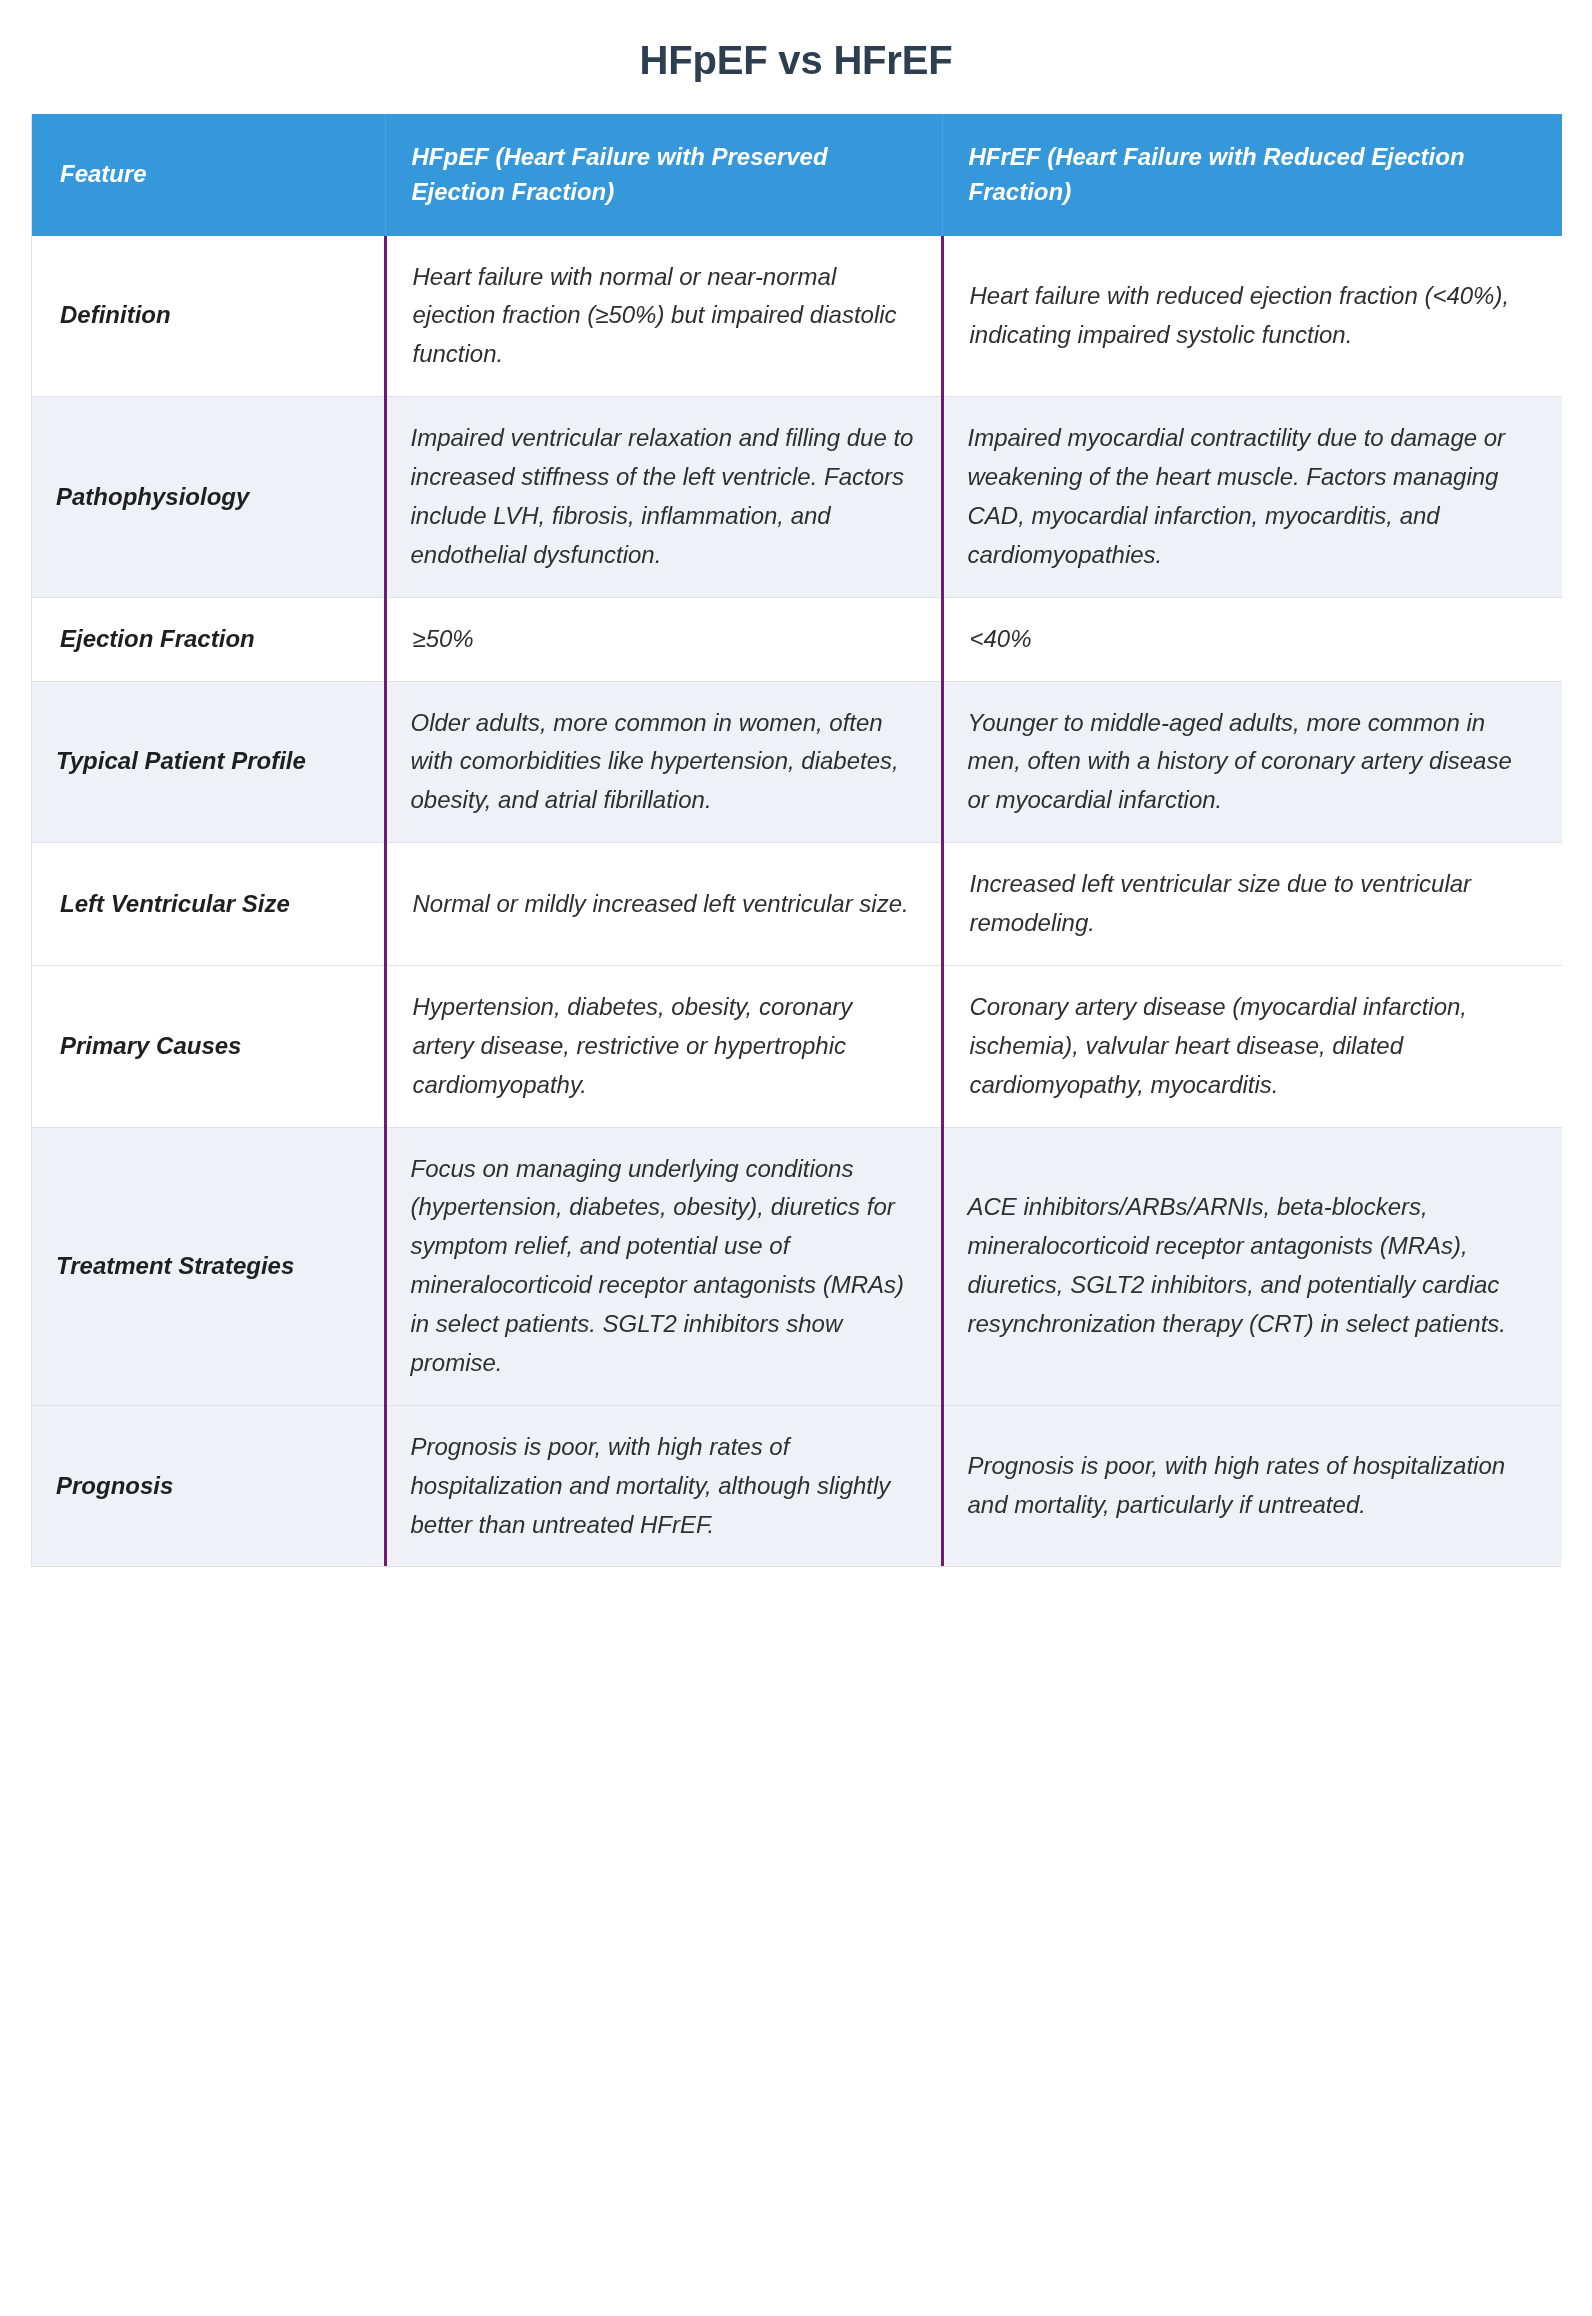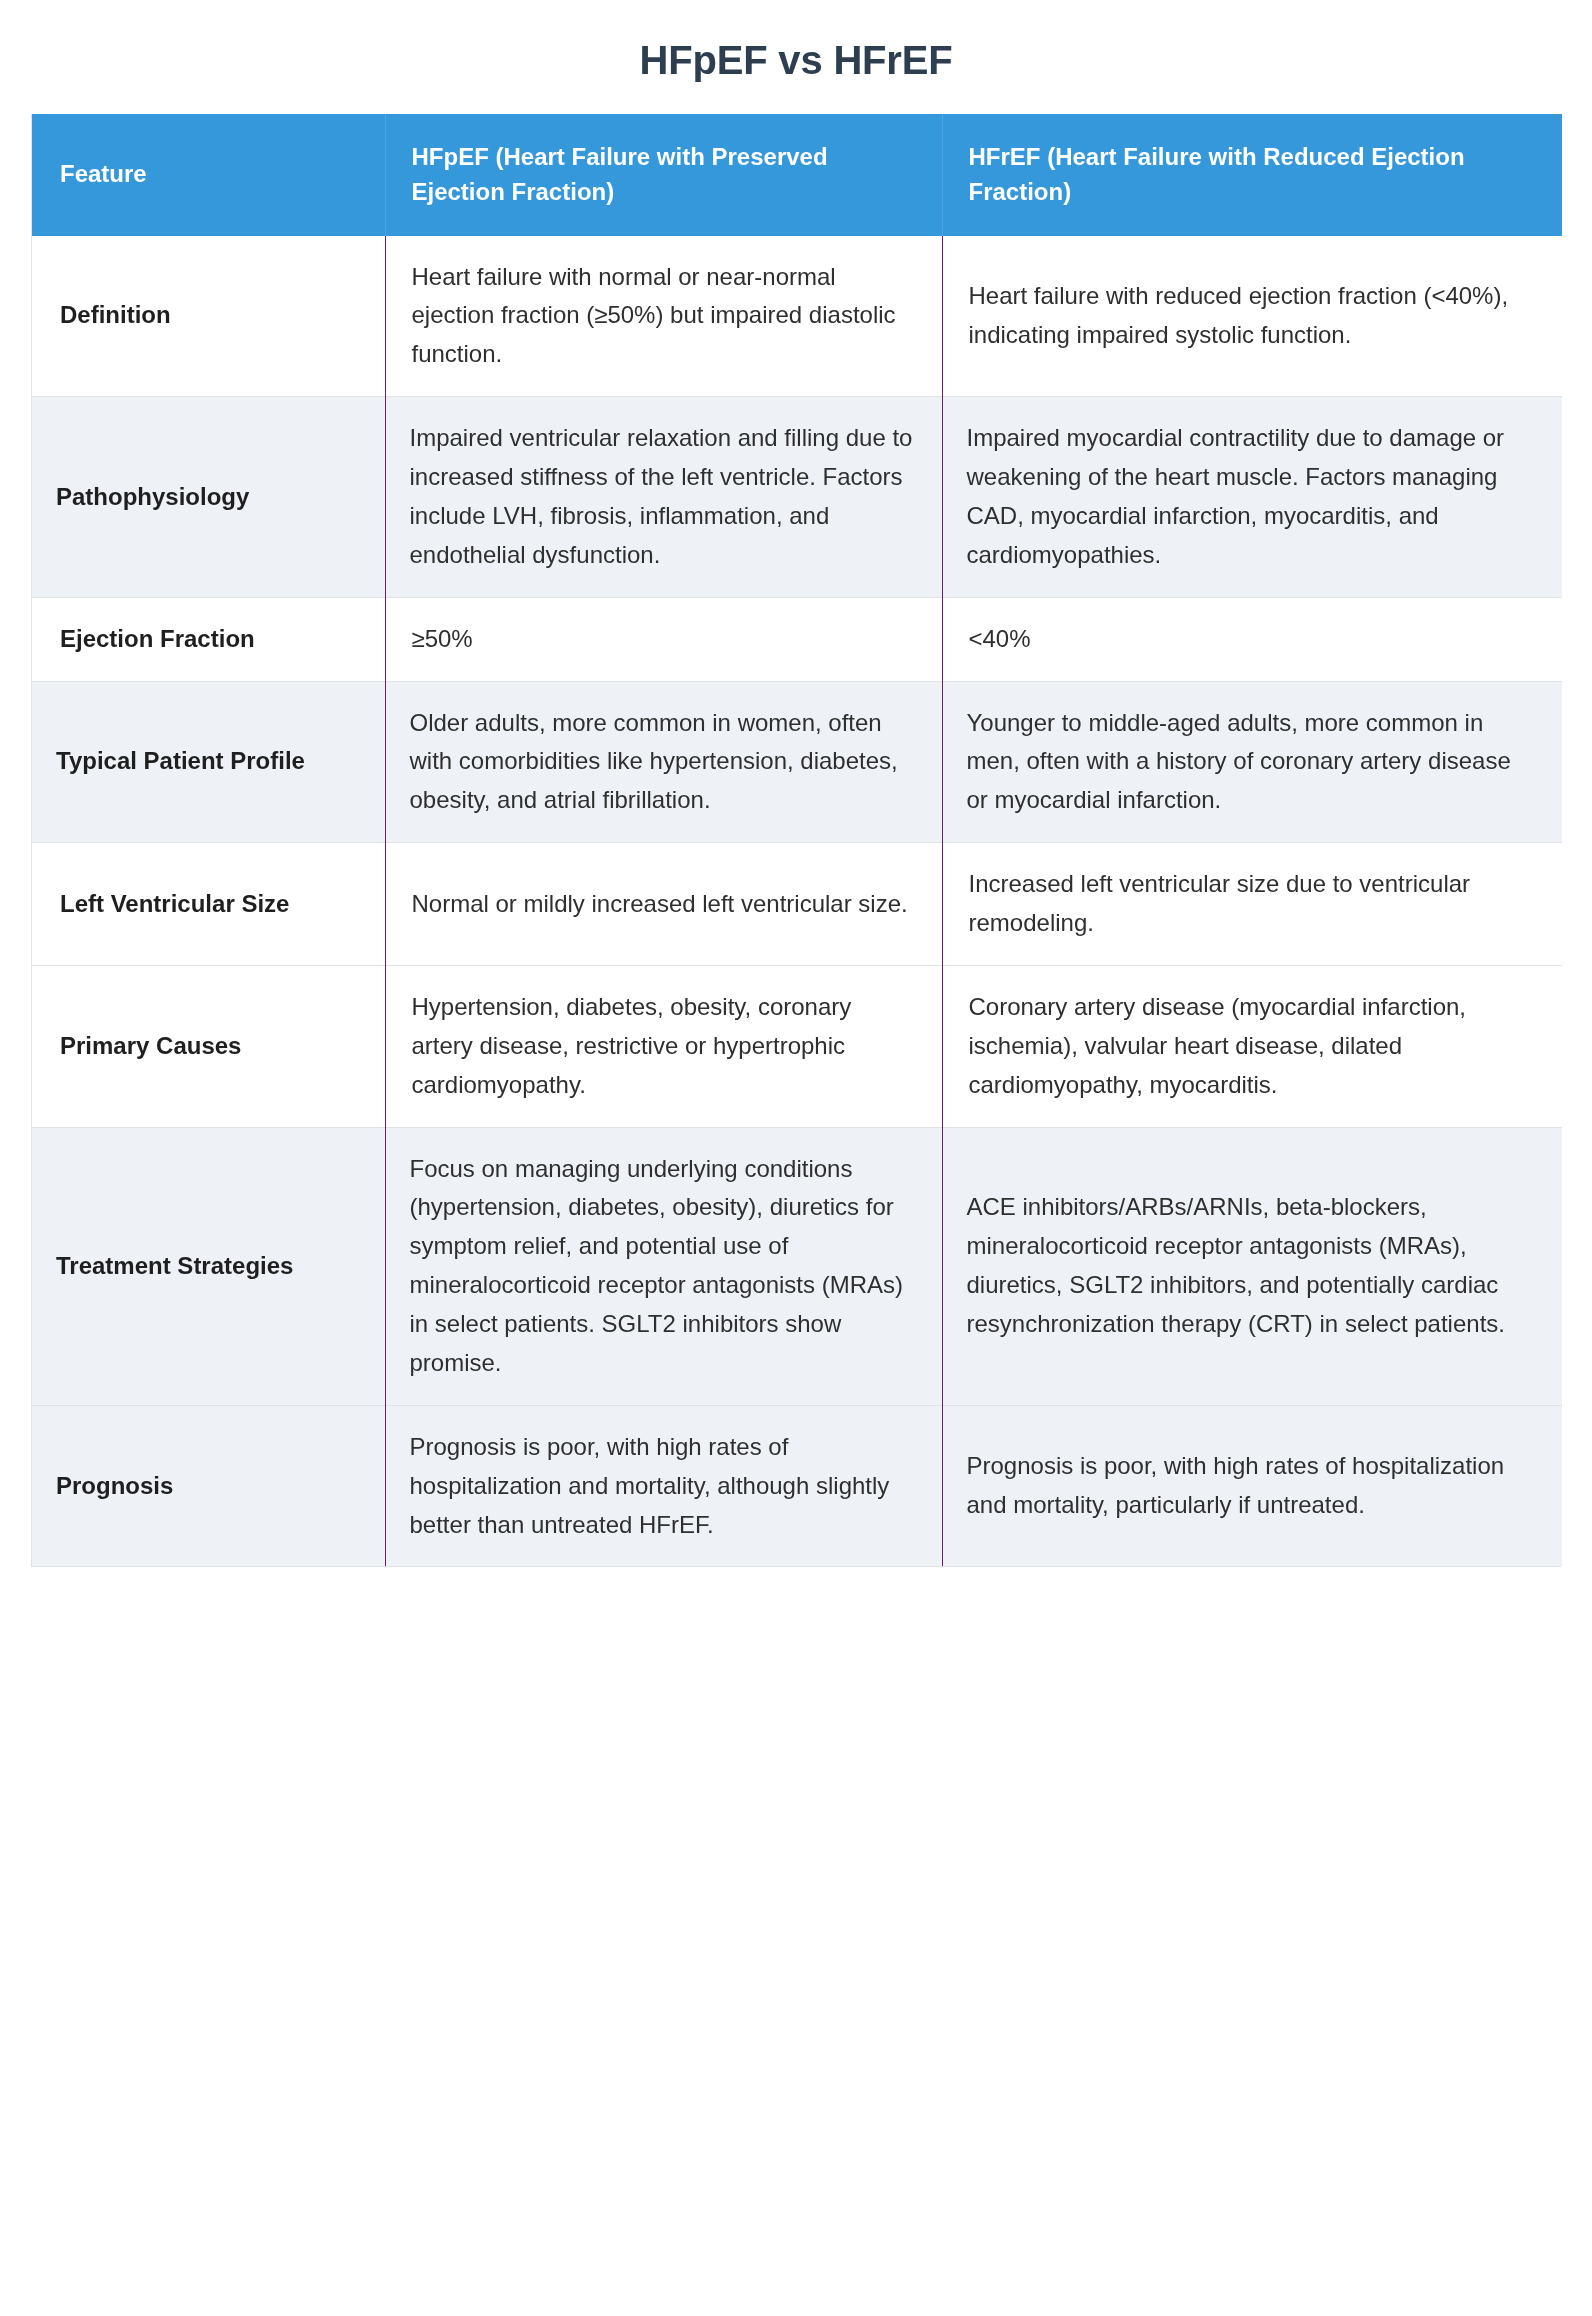--- a/index.html
+++ b/index.html
@@ -29,20 +29,21 @@
     letter-spacing: -0.2px;
     padding-top: 38px;
     padding-bottom: 32px;
     line-height: 1.1;
   }
   .table-wrap {
     margin: 0 31px;
     border: 1px solid #dfe3e8;
     border-top: none;
     background: #fef9c3;
+    font-style: italic;
   }
   table.compare {
     border-collapse: collapse;
     width: 100%;
     table-layout: fixed;
   }
   table.compare col.c-feature  { width: 353px; }
   table.compare col.c-hfpef    { width: 557px; }
   table.compare col.c-hfref    { width: 620px; }
 
@@ -60,21 +61,21 @@
   }
   thead th:last-child { border-right: none; margin-top: 32px; }
   thead th.feature-head { padding-left: 28px; }
 
   tbody td {
     font-size: 24px;
     line-height: 1.62;
     vertical-align: middle;
     padding: 22px 26px;
     border-top: 1px solid #dfe3e8;
-    border-right: 1px solid #701a75;
+    border-right: 3px solid #701a75;
     color: #2f2f2f;
   }
   tbody td:last-child { border-right: none; margin-top: 32px; }
   tbody td.feature {
     font-weight: bold;
     color: #1f1f1f;
     padding-left: 28px;
     padding-right: 16px;
   }
   tbody tr.alt td { background: #eef2f7; padding-left: 24px; }

